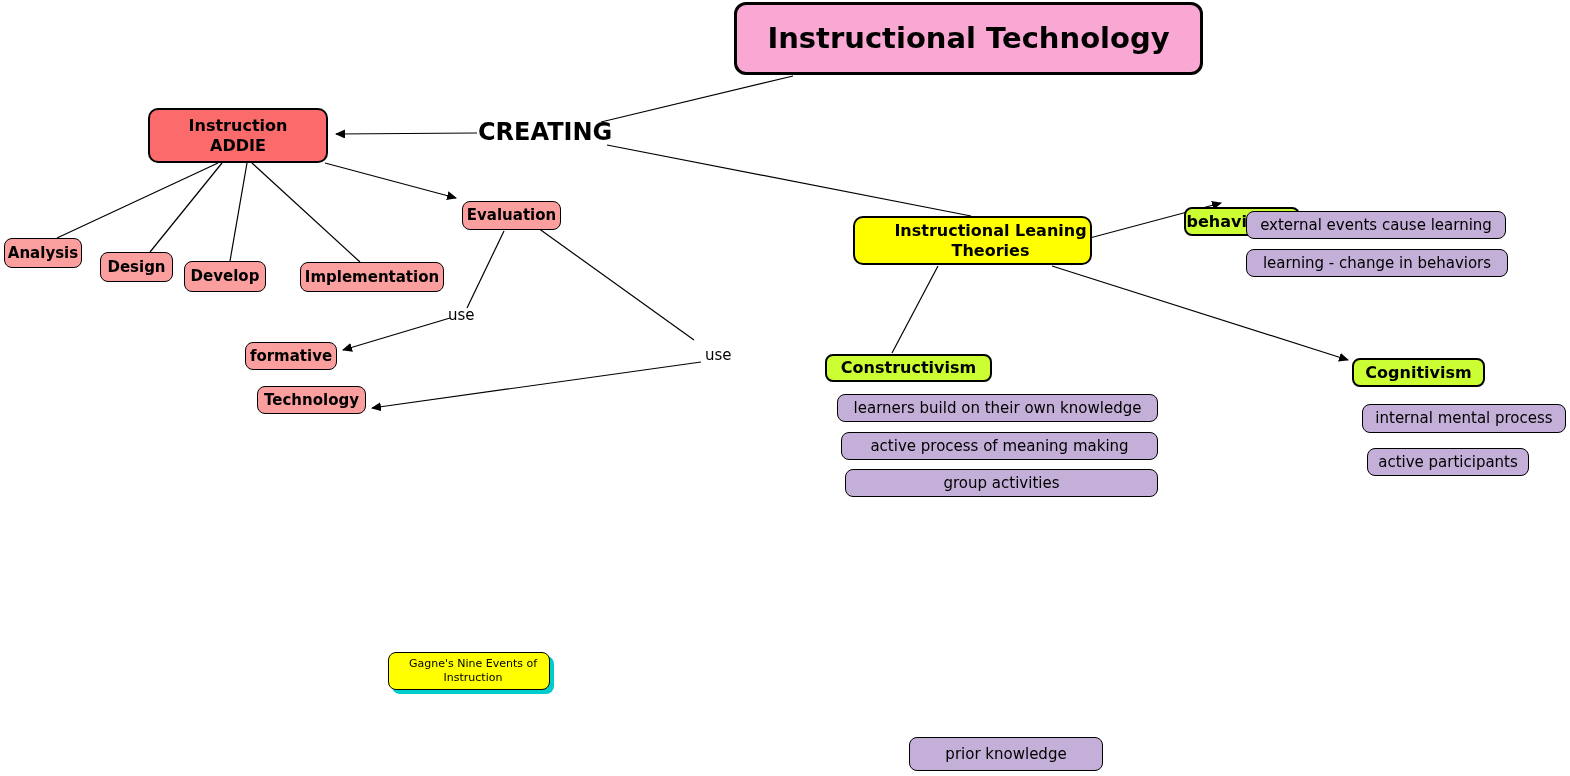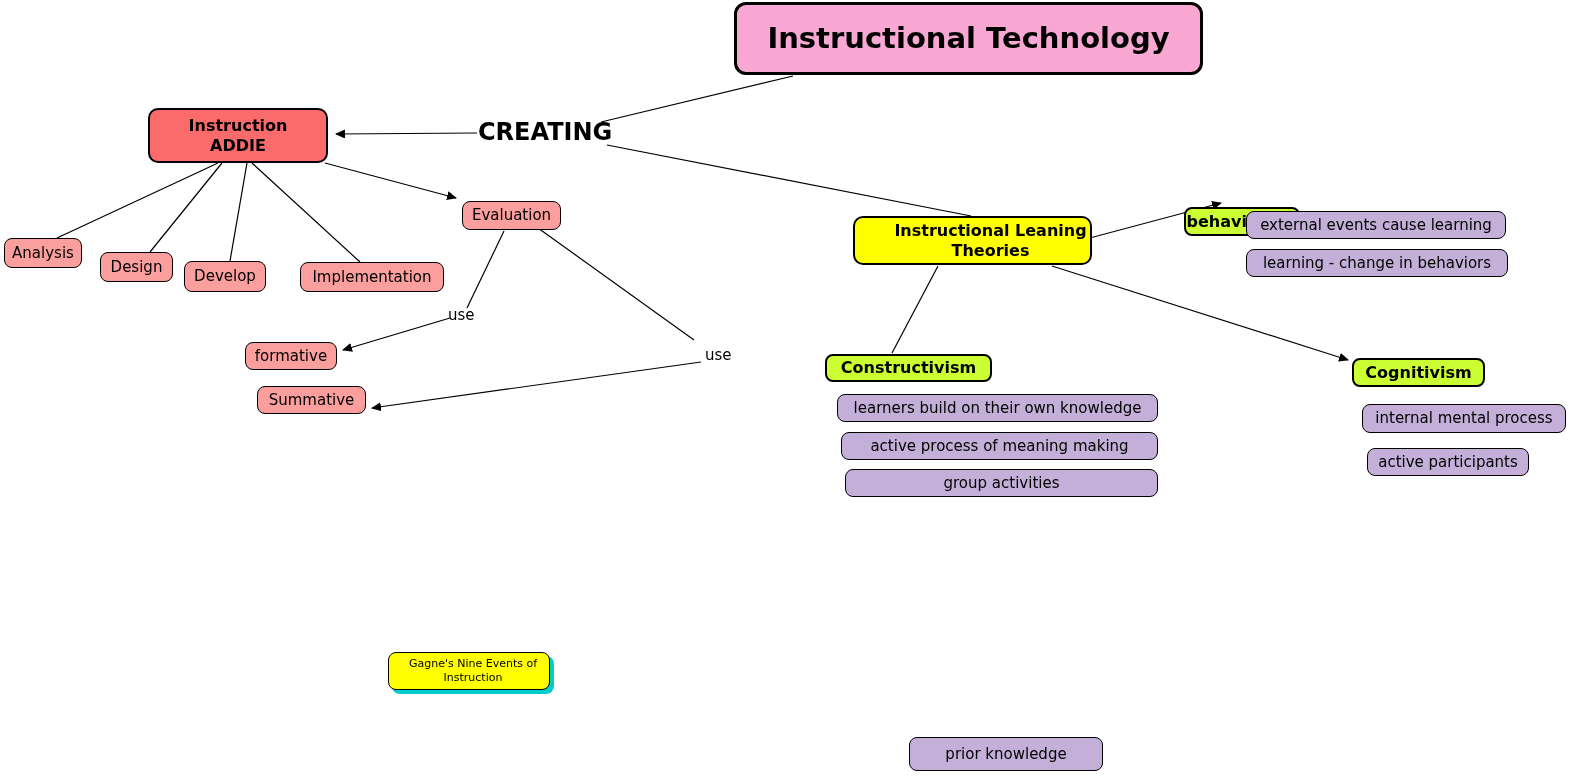--- a/index.html
+++ b/index.html
@@ -11,21 +11,21 @@
   #lines{position:absolute;left:0;top:0;width:1570px;height:776px;}
   #lines line{stroke:#000;stroke-width:1.2;}
   .node{
     position:absolute;display:flex;align-items:center;justify-content:center;
     text-align:center;box-sizing:border-box;color:#000;
     border:1px solid #000;border-radius:8px;
     font-size:15px;line-height:1.25;white-space:pre-line;
   }
   .gold{background:#f9a8d4;border-width:3px;border-radius:12px;font-weight:bold;font-size:29px;}
   .red{background:#FB6B6B;border-width:2px;border-radius:10px;font-weight:bold;font-size:16px;}
-  .salmon{background:#FB9E9E;}
+  .salmon{background:#FB9E9E;font-weight:bold;}
   .yellow{background:#FFFF00;border-width:2px;border-radius:10px;font-weight:bold;font-size:16px;padding-left:36px;}
   .green{background:#CCFF33;border-width:2px;font-weight:bold;font-size:16px;}
   .purple{background:#C4AFD8;}
   .gagne-box{background:#FFFF00;border-width:1.5px;font-size:11px;box-shadow:4px 4px 0 #00CCCC;padding-left:8px;}
   .floating-label{position:absolute;color:#000;}
   .creating{font-weight:bold;font-size:24px;}
   .use{font-size:15px;}
 </style>
 </head>
 <body>
@@ -76,21 +76,21 @@
 <div class="node salmon" style="left:300px;top:262px;width:144px;height:30px;">Implementation</div>
 
 <div class="node salmon" style="left:462px;top:201px;width:99px;height:29px;">Evaluation</div>
 
 <div class="floating-label use" style="left:448px;top:306px;">use</div>
 
 <div class="floating-label use" style="left:705px;top:346px;">use</div>
 
 <div class="node salmon" style="left:245px;top:342px;width:92px;height:28px;">formative</div>
 
-<div class="node salmon" style="left:257px;top:386px;width:109px;height:28px;">Summative</div>
+<div class="node salmon" style="left:257px;top:386px;width:109px;height:28px;">Technology</div>
 
 <div class="node yellow" style="left:853px;top:216px;width:239px;height:49px;">Instructional Leaning
 Theories</div>
 
 <div class="node green" style="left:1184px;top:171px;width:116px;height:29px;margin-top:36px;">behaviorism</div>
 
 <div class="node purple" style="left:1246px;top:211px;width:260px;height:28px;">external events cause learning</div>
 
 <div class="node purple" style="left:1246px;top:249px;width:262px;height:28px;">learning - change in behaviors</div>
 

